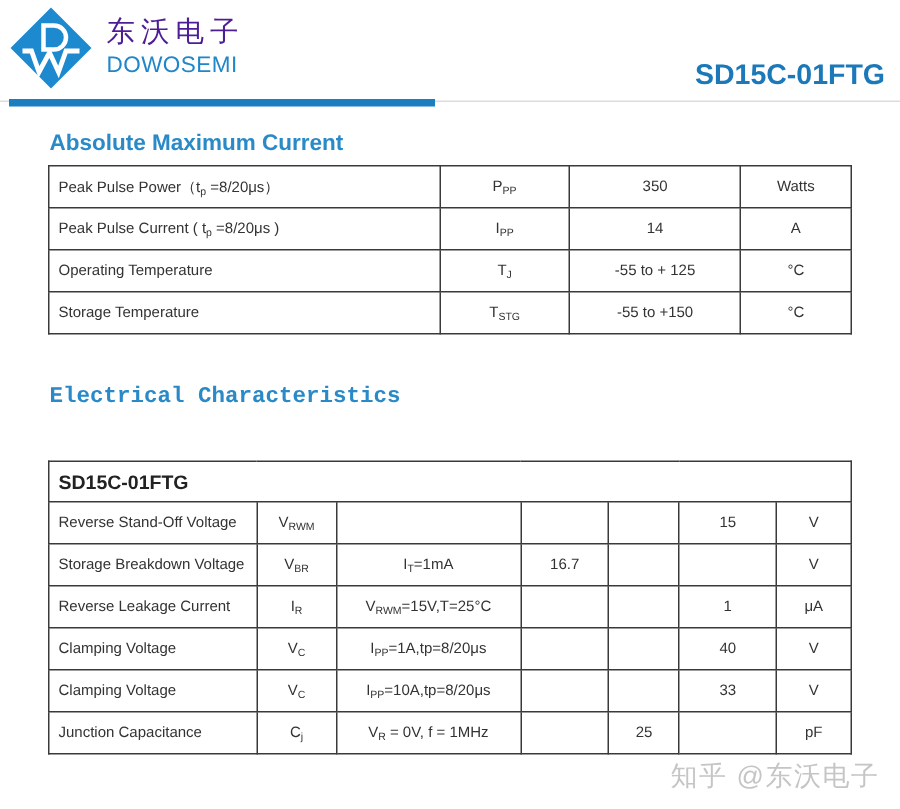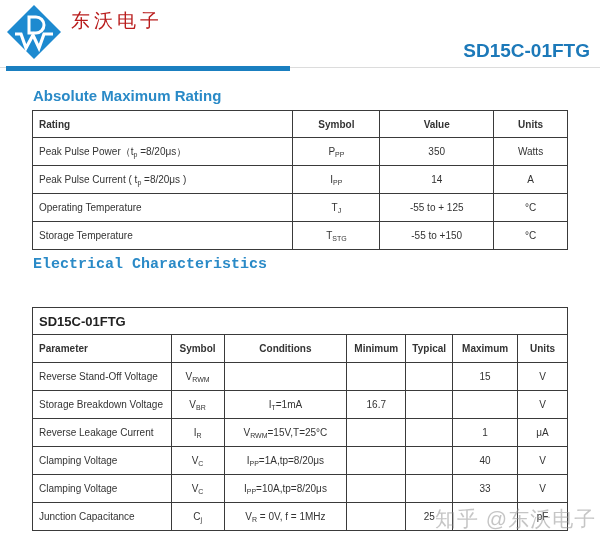--- a/index.html
+++ b/index.html
@@ -1,20 +1,20 @@
 <!DOCTYPE html>
 <html><head>
 <meta charset="utf-8">
 <style>
   html, body { margin: 0; padding: 0; background: #ffffff; }
   body { width: 600px; height: 539px; position: relative; overflow: hidden; font-family: "Liberation Sans", sans-serif; color: #222; }
 
   .header { position: absolute; left: 0; top: 0; width: 600px; height: 72px; }
   .logo { position: absolute; left: 6px; top: 4px; width: 56px; height: 56px; }
-  .brand-cn { position: absolute; left: 71px; top: 8px; font-family: "DejaVu Serif", serif; font-size: 19px; letter-spacing: 4px; color: #b91c1c; }
+  .brand-cn { position: absolute; left: 71px; top: 8px; font-family: "DejaVu Serif", serif; font-size: 19px; letter-spacing: 4px; color: #4c1d95; }
   .brand-en { position: absolute; left: 71px; top: 35px; font-size: 15px; color: #1f86c8; letter-spacing: 0.3px; }
   .part-no { position: absolute; right: 10px; top: 40px; font-size: 19px; font-weight: bold; color: #1c79b9; }
   .rule-thin { position: absolute; left: 0; top: 67px; width: 600px; height: 1px; background: #dcdcdc; }
   .rule-thick { position: absolute; left: 6px; top: 66px; width: 284px; height: 5px; background: #1a7fc0; }
 
   .section-title { position: absolute; left: 33px; font-size: 15px; font-weight: bold; color: #2a8ac7; }
   #t1-title { top: 87px; }
   #t2-title { top: 256px; font-family: Liberation Mono, monospace; }
 
   table { border-collapse: collapse; position: absolute; font-size: 10px; color: #333; }
@@ -25,53 +25,48 @@
 
   #abs-table { left: 32px; top: 110px; width: 536px; border: 1.5px solid #555; }
   #abs-table tr { height: 28px; }
   #abs-table tr.head { height: 27px; }
 
   #elec-table { left: 32px; top: 307px; width: 536px; border: 1.5px solid #555; }
   #elec-table tr { height: 28px; }
   #elec-table tr.caption-row { height: 27px; }
   .caption-cell { text-align: left; padding-left: 6px; font-size: 13px; font-weight: bold; color: #222; }
 
-  .watermark { position: absolute; left: 435px; top: 505px; font-size: 21px; color: rgba(150,150,150,0.55); letter-spacing: 1px; }
+  .watermark { position: absolute; left: 447px; top: 505px; font-size: 18px; color: rgba(150,150,150,0.55); letter-spacing: 1px; }
 </style>
 </head>
 <body>
 
 <div class="header">
   <svg class="logo" viewBox="0 0 56 56">
     <polygon points="28,1 55,28 28,55 1,28" fill="#1d8ad0"></polygon>
     <path d="M23,13 h7 a8,8 0 0 1 0,16 h-7 z" fill="none" stroke="#fff" stroke-width="3"></path>
     <polyline points="9,30 15,30 20,44 27,31 33,44 38,30 47,30" fill="none" stroke="#fff" stroke-width="3.2" stroke-linejoin="miter"></polyline>
   </svg>
   <div class="brand-cn">东沃电子</div>
+  <div class="brand-en">DOWOSEMI</div>
   <div class="part-no">SD15C-01FTG</div>
   <div class="rule-thin"></div>
   <div class="rule-thick"></div>
 </div>
 
-<div id="t1-title" class="section-title">Absolute Maximum Rating</div>
+<div id="t1-title" class="section-title">Absolute Maximum Current</div>
 
 <table id="abs-table">
   <colgroup>
       <col style="width:261px">
       <col style="width:87px">
       <col style="width:114px">
       <col style="width:74px">
     </colgroup>
   <tbody>
-      <tr class="head">
-    <th class="left">Rating</th>
-    <th>Symbol</th>
-    <th>Value</th>
-    <th>Units</th>
-  </tr>
   <tr>
     <td class="left"><span>Peak Pulse Power（t</span><sub>p</sub><span> =8/20μs）</span></td>
     <td><span>P</span><sub>PP</sub></td>
     <td>350</td>
     <td>Watts</td>
   </tr>
   <tr>
     <td class="left"><span>Peak Pulse Current ( t</span><sub>p</sub><span> =8/20μs )</span></td>
     <td><span>I</span><sub>PP</sub></td>
     <td>14</td>
@@ -100,29 +95,20 @@
       <col style="width:53px">
       <col style="width:123px">
       <col style="width:59px">
       <col style="width:47px">
       <col style="width:65px">
       <col style="width:50px">
   </colgroup>
   <tbody>
       <tr class="caption-row">
     <td colspan="7" class="caption-cell">SD15C-01FTG</td>
-  </tr>
-  <tr class="head">
-    <th class="left">Parameter</th>
-    <th>Symbol</th>
-    <th>Conditions</th>
-    <th>Minimum</th>
-    <th>Typical</th>
-    <th>Maximum</th>
-    <th>Units</th>
   </tr>
   <tr>
     <td class="left">Reverse Stand-Off Voltage</td>
     <td><span>V</span><sub>RWM</sub></td>
     <td><span></span><sub></sub><span></span></td>
     <td></td>
     <td></td>
     <td>15</td>
     <td>V</td>
   </tr>

